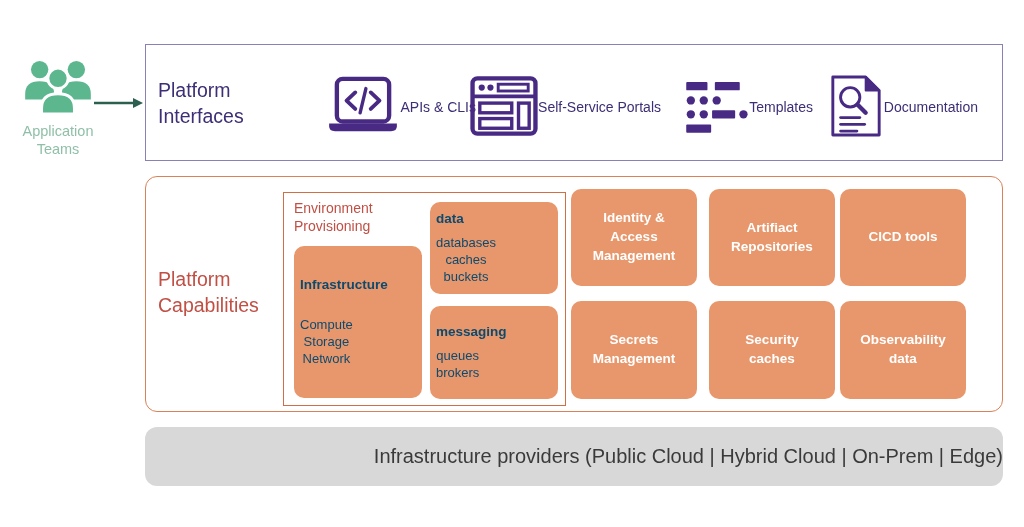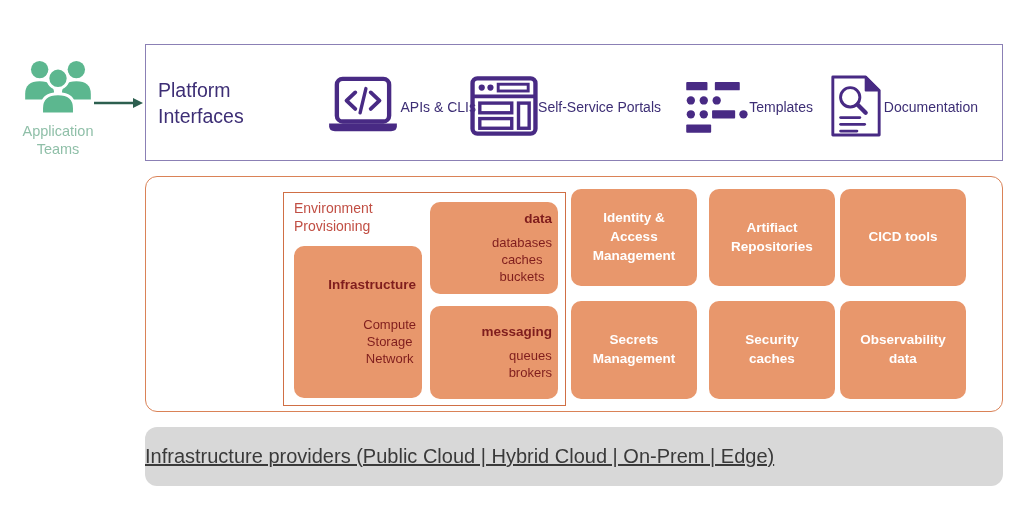--- a/index.html
+++ b/index.html
@@ -47,22 +47,22 @@
   }
   .env {
     position:absolute; left:137px; top:15px; width:283px; height:214px;
     border:1.6px solid #D06F45;
   }
   .env-title {
     position:absolute; left:10px; top:7px; width:120px;
     font-size:14px; color:#C14F44; line-height:1.28;
   }
   .obox {
-    position:absolute; background:#E8976C; border-radius:10px; color:#7f1d1d;
-    display:flex; flex-direction:column; align-items:flex-end; justify-content:center;
+    position:absolute; background:#E8976C; border-radius:10px; color:#0c4a6e;
+    display:flex; flex-direction:column; align-items:flex-start; justify-content:center;
     text-align:center; padding:4px 6px;
   }
   .obox-title { font-weight:bold; font-size:13.5px; line-height:1.3; }
   .obox-items { font-size:13px; white-space:pre-line; line-height:1.3; margin-top:8px; }
   .box-infrastructure { left:10px; top:53px; width:128px; height:152px; }
   .box-infrastructure .obox-items { margin-top:24px; }
   .box-data { left:146px; top:9px; width:128px; height:92px; }
   .box-messaging { left:146px; top:113px; width:128px; height:93px; }
 
   .gbox {
@@ -74,22 +74,22 @@
   .gbox.c1 { left:425px; width:126px; }
   .gbox.c2 { left:563px; width:126px; }
   .gbox.c3 { left:694px; width:126px; }
   .gbox.r1 { top:12px; height:97px; }
   .gbox.r2 { top:124px; height:98px; }
 
   
   .providers {
     position:absolute; left:145px; top:427px; width:858px; height:59px;
     background:#D8D8D8; border-radius:12px;
-    display:flex; align-items:center; justify-content:flex-start;
-    font-size:20px; color:#3A3A3A;text-decoration:underline;
+    display:flex; align-items:center; justify-content:flex-end;
+    font-size:20px; color:#3A3A3A;
   }
 </style>
 </head>
 <body>
 
 <div class="canvas">
 
   <div class="app-teams">
     <div class="people-wrap">
       <svg viewBox="0 0 76 58" width="74" height="56" aria-hidden="true">
@@ -177,20 +177,21 @@
           <line x1="13" y1="45" x2="33" y2="45" stroke="#482A84" stroke-width="2.8" stroke-linecap="round"></line>
           <line x1="13" y1="52" x2="38" y2="52" stroke="#482A84" stroke-width="2.8" stroke-linecap="round"></line>
           <line x1="13" y1="59" x2="30" y2="59" stroke="#482A84" stroke-width="2.8" stroke-linecap="round"></line>
         </svg>
       </div>
       <div class="if-label">Documentation</div>
     </div>
   </div>
 
   <div class="capabilities">
+    <div class="capabilities-title">Platform Capabilities</div>
 
     <div class="env">
       <div class="env-title">Environment Provisioning</div>
 
       <div class="obox box-infrastructure">
         <div class="obox-title">Infrastructure</div>
         <div class="obox-items">Compute
 Storage
 Network</div>
       </div>

